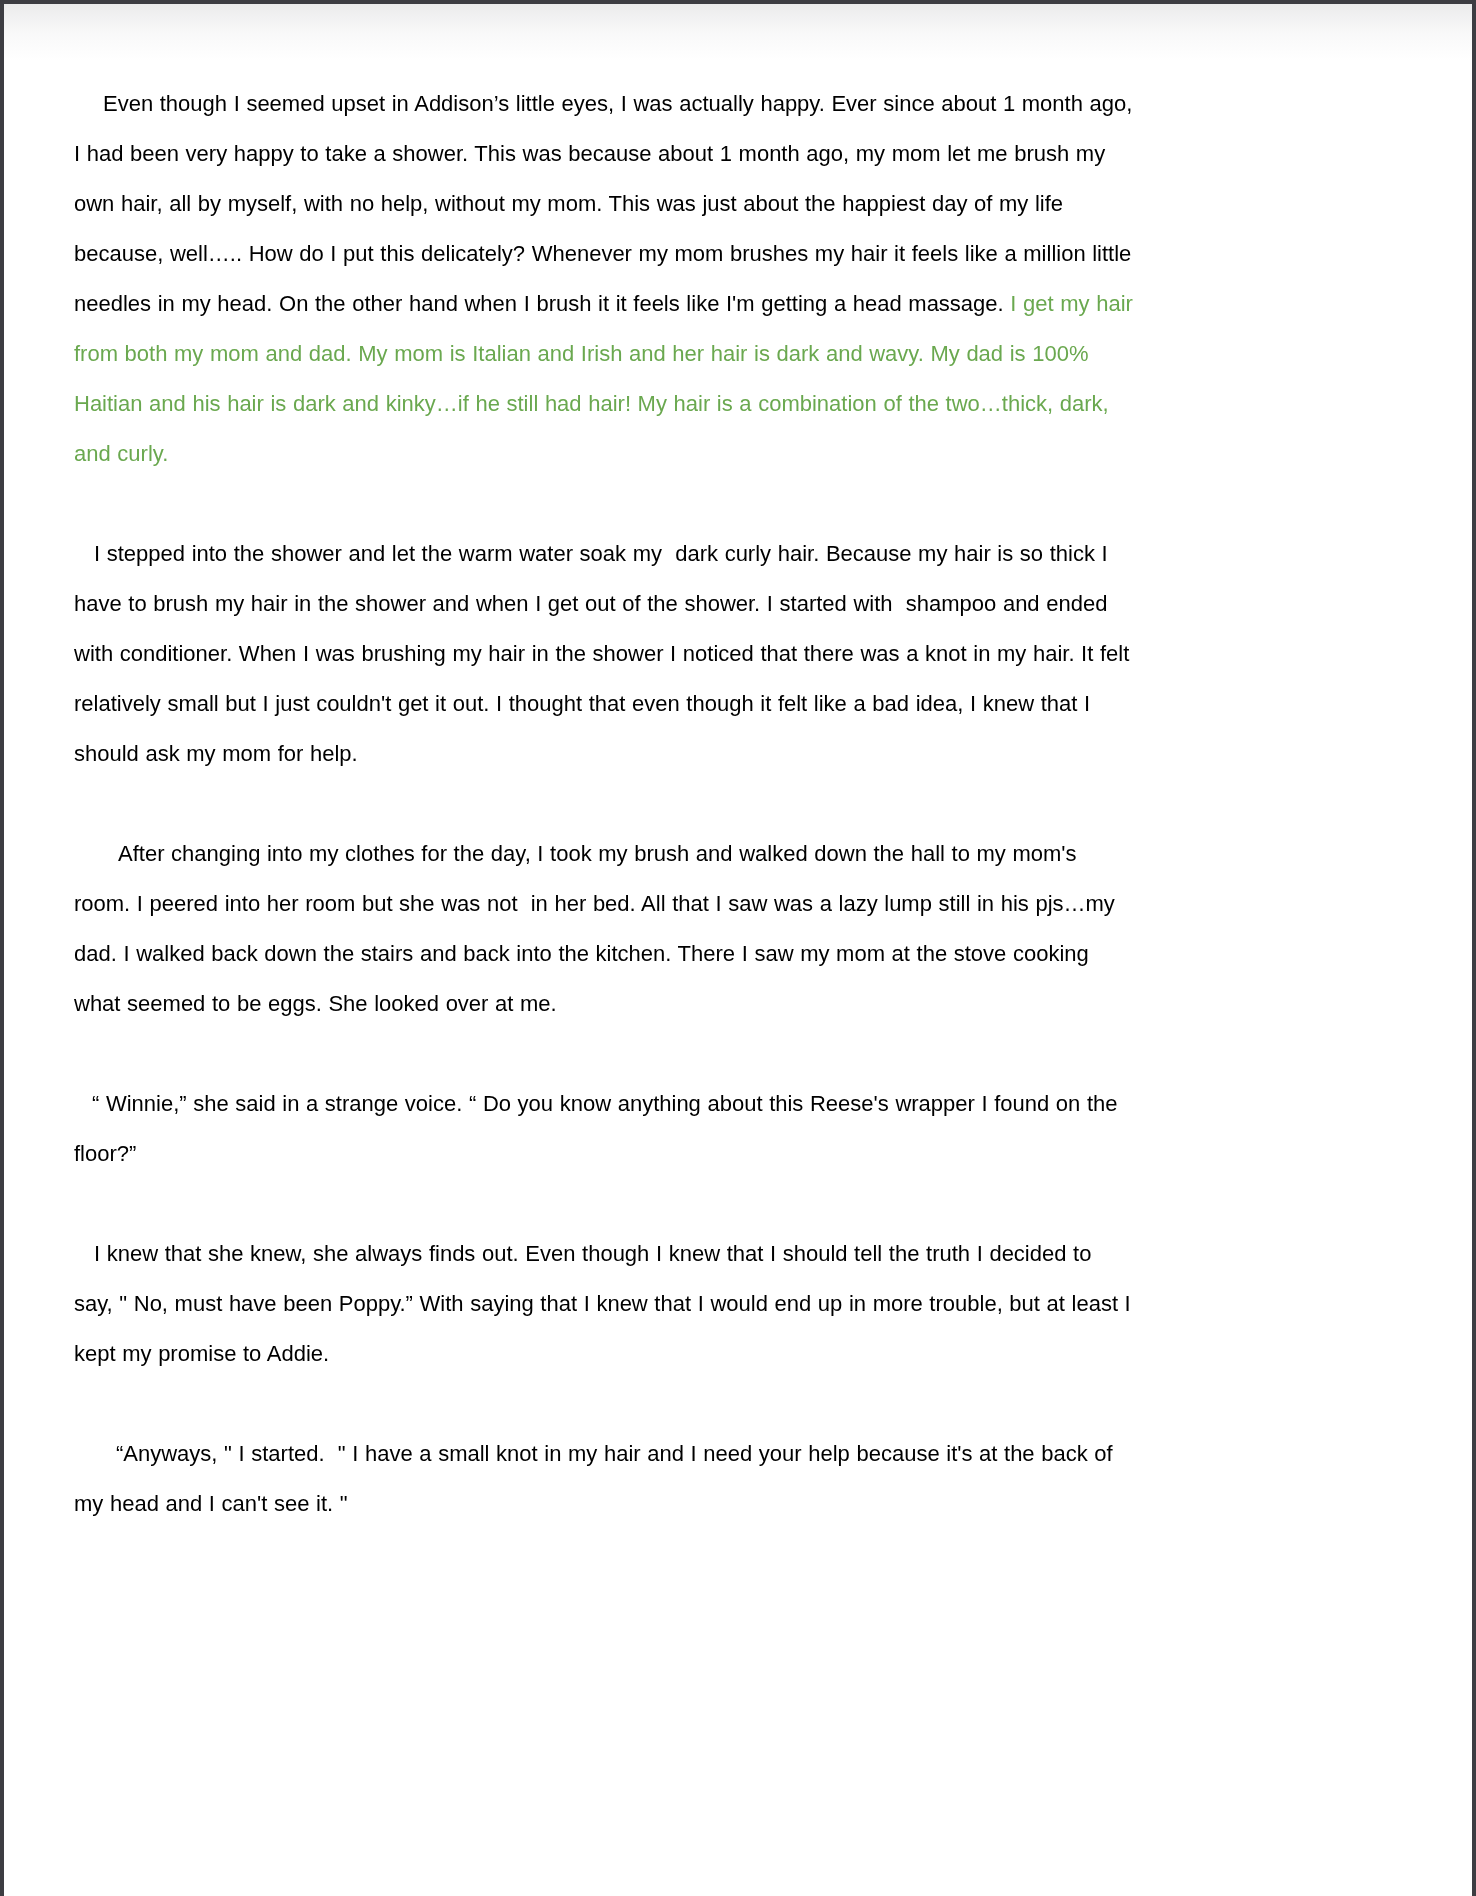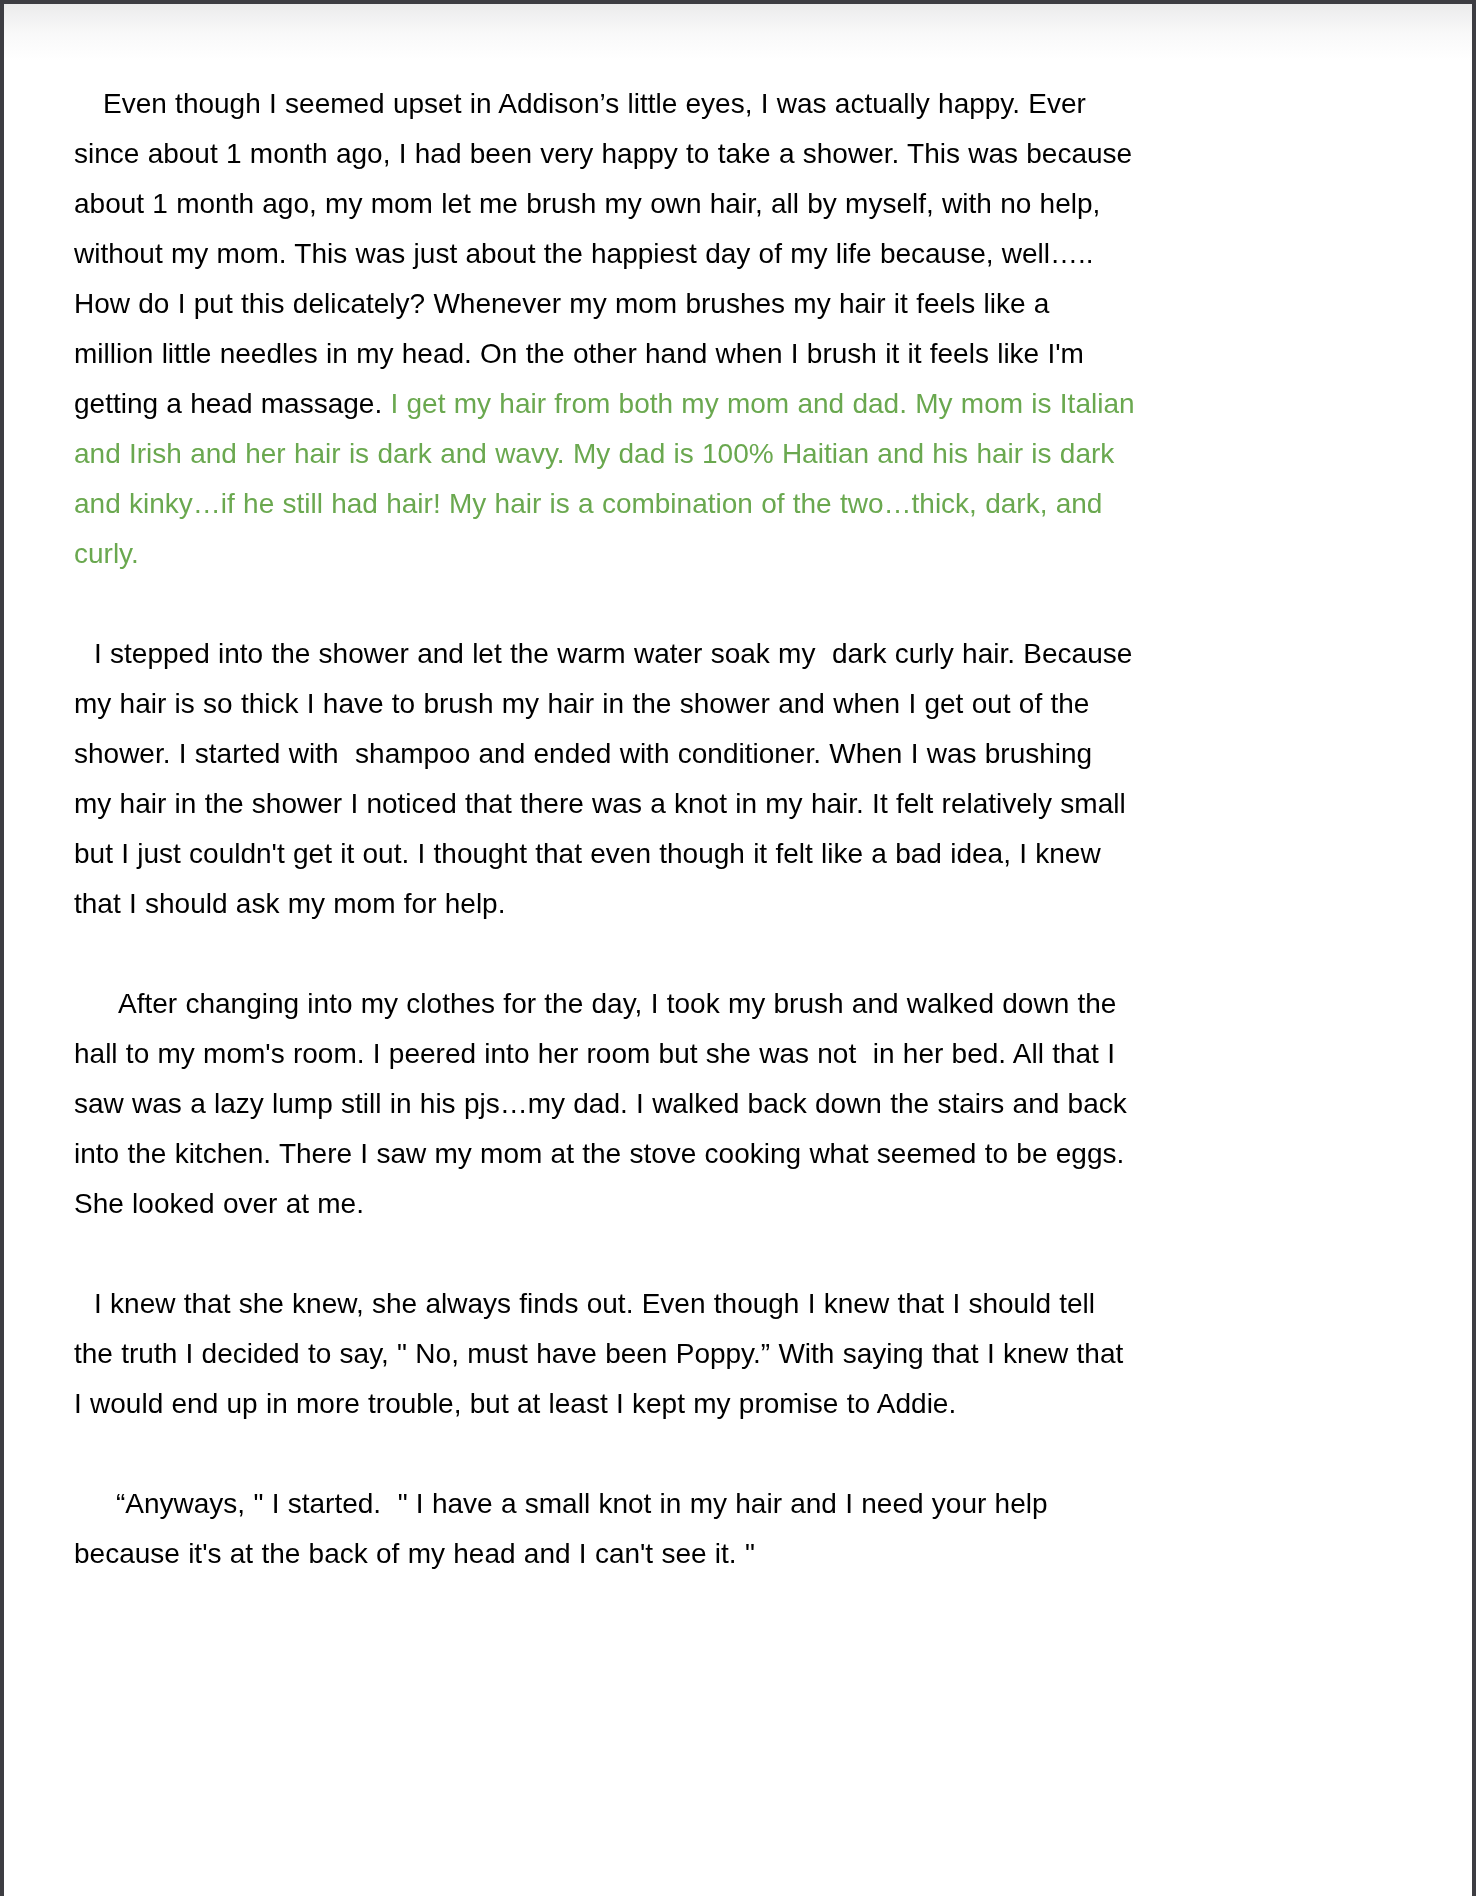--- a/index.html
+++ b/index.html
@@ -21,37 +21,38 @@
     background:
       linear-gradient(180deg, rgba(60,60,66,0.10) 0px, rgba(60,60,66,0.03) 30px, rgba(60,60,66,0) 58px),
       #ffffff;
     position: relative;
   }
   .doc-content {
     box-sizing: content-box;
     width: 1062px;
     padding: 75px 0 0 70px;
     font-family: "Liberation Sans", "DejaVu Sans", sans-serif;
-    font-size: 28px;
+    font-size: 22px;
     line-height: 50px;
     color: #000000;
   }
   .doc-content p {
     margin: 0 0 50px 0;
     white-space: pre-wrap;
     word-spacing: 0.5px;
   }
   .doc-content span {
     background: transparent;
   }
 </style>
 </head>
 <body>
 
 <div class="page" style="border-color: rgb(61, 61, 66);">
   <div class="doc-content">
       <p style="text-indent: 29px;"><span style="color: rgb(0, 0, 0);">Even though I seemed upset in Addison’s little eyes, I was actually happy. Ever since about 1 month ago, I had been very happy to take a shower. This was because about 1 month ago, my mom let me brush my own hair, all by myself, with no help, without my mom. This was just about the happiest day of my life because, well….. How do I put this delicately? Whenever my mom brushes my hair it feels like a million little needles in my head. On the other hand when I brush it it feels like I'm getting a head massage. </span><span style="color: rgb(106, 168, 79);">I get my hair from both my mom and dad. My mom is Italian and Irish and her hair is dark and wavy. My dad is 100% Haitian and his hair is dark and kinky…if he still had hair! My hair is a combination of the two…thick, dark, and curly.</span></p>
       <p style="text-indent: 20px;"><span style="color: rgb(0, 0, 0);">I stepped into the shower and let the warm water soak my  dark curly hair. Because my hair is so thick I have to brush my hair in the shower and when I get out of the shower. I started with  shampoo and ended with conditioner. When I was brushing my hair in the shower I noticed that there was a knot in my hair. It felt relatively small but I just couldn't get it out. I thought that even though it felt like a bad idea, I knew that I should ask my mom for help.</span></p>
       <p style="text-indent: 44px;"><span style="color: rgb(0, 0, 0);">After changing into my clothes for the day, I took my brush and walked down the hall to my mom's room. I peered into her room but she was not  in her bed. All that I saw was a lazy lump still in his pjs…my dad. I walked back down the stairs and back into the kitchen. There I saw my mom at the stove cooking what seemed to be eggs. She looked over at me.</span></p>
+      <p style="text-indent: 18px;"><span style="color: rgb(0, 0, 0);">“ Winnie,” she said in a strange voice. “ Do you know anything about this Reese's wrapper I found on the floor?”</span></p>
       <p style="text-indent: 20px;"><span style="color: rgb(0, 0, 0);">I knew that she knew, she always finds out. Even though I knew that I should tell the truth I decided to say, " No, must have been Poppy.” With saying that I knew that I would end up in more trouble, but at least I kept my promise to Addie.</span></p>
       <p style="text-indent: 42px;"><span style="color: rgb(0, 0, 0);">“Anyways, " I started.  " I have a small knot in my hair and I need your help because it's at the back of my head and I can't see it. "</span></p>
     </div>
 </div>
 
 </body></html>

